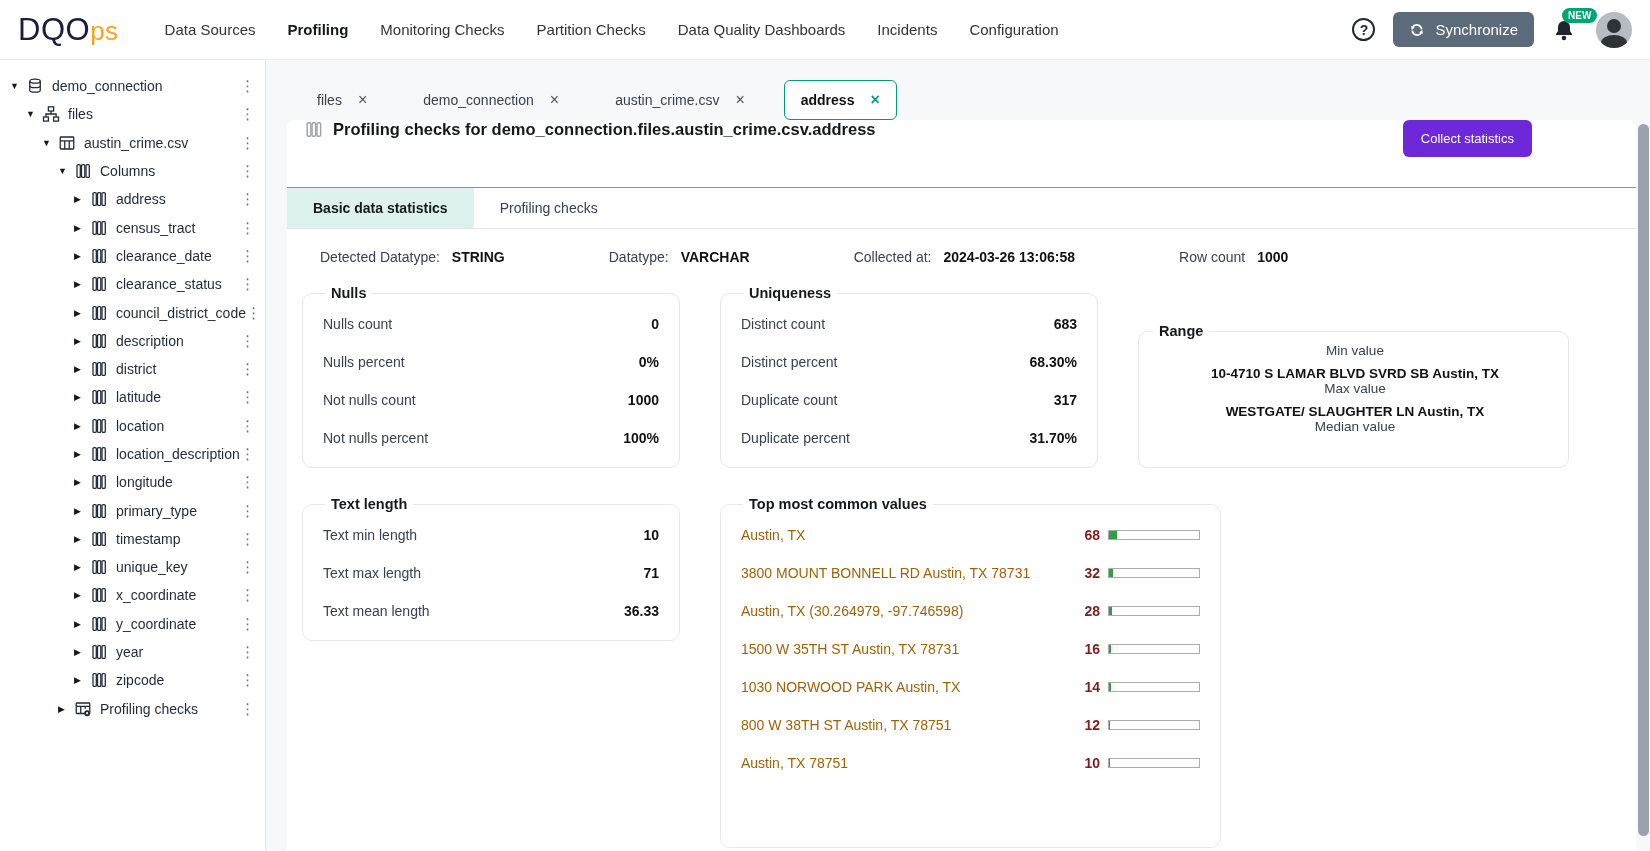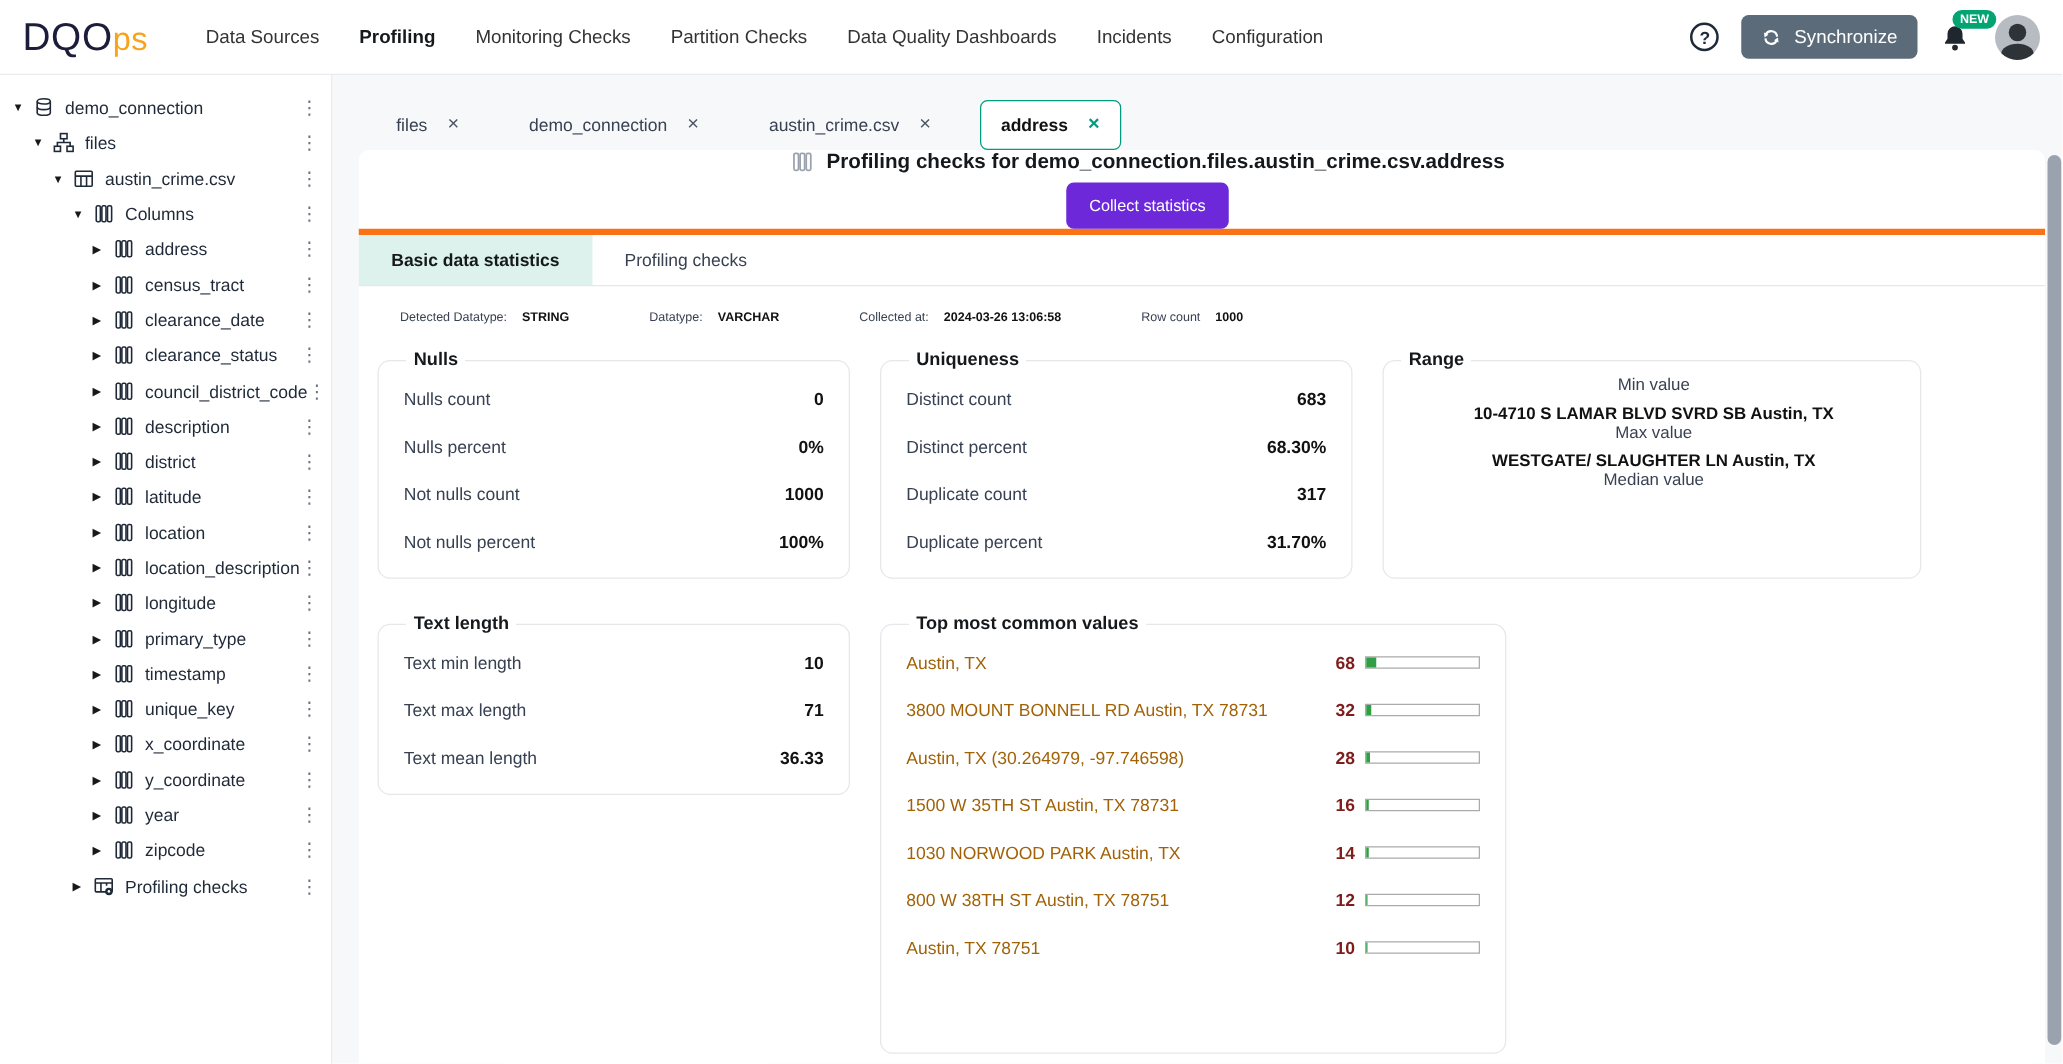--- a/index.html
+++ b/index.html
@@ -41,34 +41,34 @@
   
   .tab-strip { display:flex; align-items:flex-end; padding:14px 0 0 34px; height:60px; }
   .tab { display:flex; align-items:center; gap:16px; padding:11px 16px; font-size:14px;
     color:#374151; margin-right:22px; cursor:pointer; border:1px solid transparent; }
   .tab .close { color:#4b5563; font-size:16px; line-height:10px; cursor:pointer; }
   .tab.active { background:#fff; border:1px solid #029a80; border-radius:6px; font-weight:bold; color:#111; }
   .tab.active .close { color:#029a80; }
 
   
   .panel { background:#fff; margin:0 14px 0 21px; border-radius:8px 8px 0 0; height:731px; }
-  .panel-header { display:flex; align-items:center; justify-content:space-between;
-    padding:0 104px 0 17px; height:68px; border-bottom:5px solid #f97316;flex-direction:column; }
+  .panel-header { display:flex; align-items:flex-start; justify-content:space-between;
+    padding:0 104px 0 17px; height:68px; border-bottom:1px solid #f97316; }
   .panel-title { display:flex; align-items:center; gap:10px; font-size:16.5px; font-weight:bold; color:#16191c; }
   .collect-btn { background:#6d28d9; color:#fff; border:none; border-radius:6px;
     padding:11px 18px; font-size:13px; cursor:pointer; }
   .subtabs { display:flex; border-bottom:1px solid #e5e7eb; }
   .subtab { padding:12px 26px; font-size:14px; color:#374151; cursor:pointer; }
   .subtab.active { background:#ddf2ed; font-weight:bold; color:#16191c; }
-  .meta-row { display:flex; gap:64px; padding:20px 0 6px 33px; font-size:10px; }
+  .meta-row { display:flex; gap:104px; padding:20px 0 6px 33px; font-size:14px; }
   .meta-item { display:flex; gap:12px; align-items:baseline; }
   .meta-item .lbl { color:#374151; }
   .meta-item .val { font-weight:bold; color:#111; }
 
-  .cards-row { display:flex; gap:24px; padding-left:15px; margin-top:14px; }
+  .cards-row { display:flex; gap:40px; padding-left:15px; margin-top:14px;align-items:flex-end; }
   fieldset.card { border:1px solid #e5e7eb; border-radius:10px; padding:4px 20px 10px 20px; background:#fff; }
   fieldset.card legend { font-size:14.5px; font-weight:bold; color:#16191c; padding:0 6px; margin-left:2px; }
   .stat-row { display:flex; justify-content:space-between; align-items:center; height:38px; font-size:14px; }
   .stat-row .lbl { color:#374151; white-space:nowrap; }
   .stat-row .val { font-weight:bold; color:#111; text-align:right; white-space:nowrap; }
   .card-range { padding-left:12px !important; padding-right:9px !important; }
   .card-range .stat-row { font-size:13.5px;flex-direction:column; }
 
   .tv-row { display:flex; align-items:center; height:38px; font-size:14px; }
   .tv-row .lbl { flex:1; color:#a16207; white-space:nowrap; }

